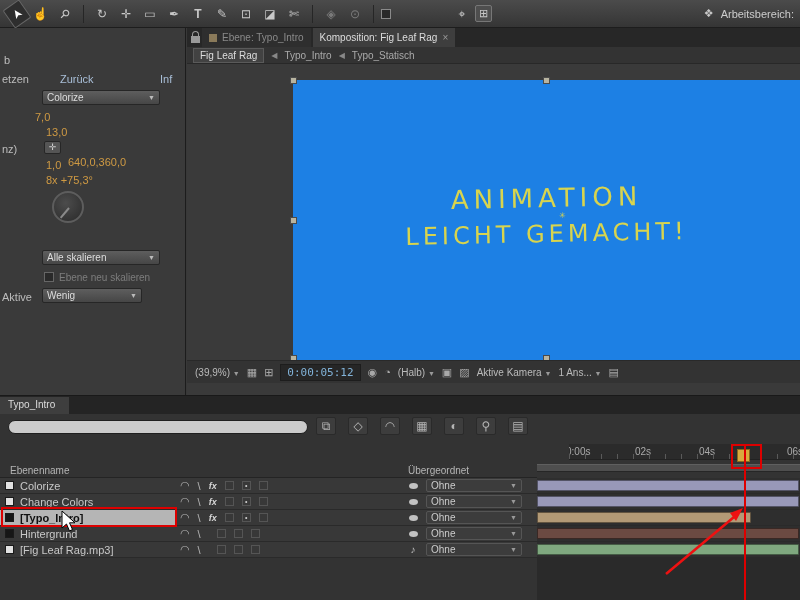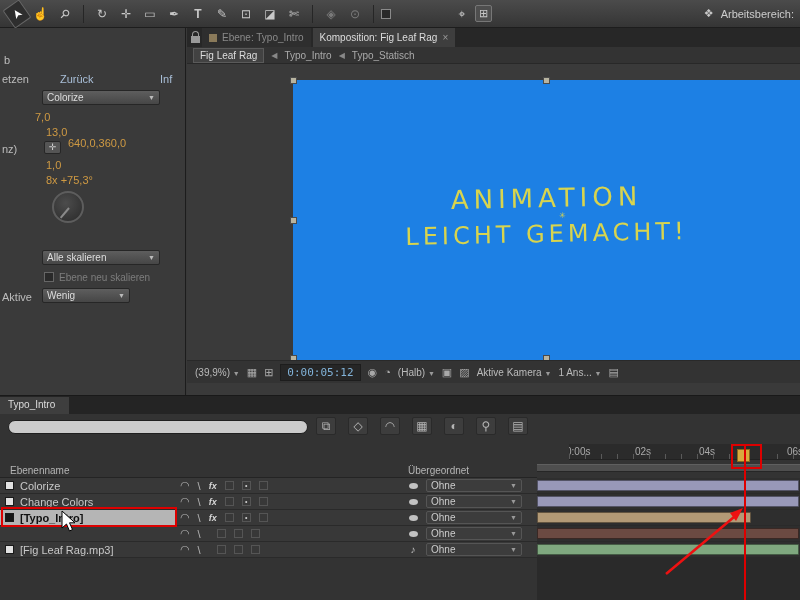--- a/index.html
+++ b/index.html
@@ -156,37 +156,37 @@
     <div class="dd abs" style="left:42px;top:62px;width:118px">
       <span>Colorize</span>
       <span class="ar">▼</span>
     </div>
 
     <span class="abs val" style="left:35px;top:83px">7,0</span>
     <span class="abs val" style="left:46px;top:98px">13,0</span>
 
     <span class="abs fraglabel" style="left:2px;top:115px">nz)</span>
     <span class="abs ptbtn" style="left:44px;top:113px">✛</span>
-    <span class="abs val" style="left:68px;top:109px">640,0,360,0</span>
+    <span class="abs val" style="left:68px;top:128px">640,0,360,0</span>
 
     <span class="abs val" style="left:46px;top:131px">1,0</span>
     <span class="abs val" style="left:46px;top:146px">8x +75,3°</span>
 
     <div class="dial abs" style="left:52px;top:163px"></div>
 
     <div class="dd abs" style="left:42px;top:222px;width:118px">
       <span>Alle skalieren</span>
       <span class="ar">▼</span>
     </div>
 
     <span class="chkbox abs" style="left:44px;top:244px;border-color:#666"></span>
     <span class="abs dim-label" style="left:59px;top:244px;font-size:10px">Ebene neu skalieren</span>
 
     <span class="abs fraglabel" style="left:2px;top:263px">Aktive</span>
-    <div class="dd abs" style="left:42px;top:260px;width:88px">
+    <div class="dd abs" style="left:42px;top:260px;width:100px">
       <span>Wenig</span>
       <span class="ar">▼</span>
     </div>
   </div>
 
   <div id="comp-panel">
     <div class="c-tabbar">
       <span class="lock"></span>
       <div class="c-tab inactive">
         <span style="width:8px;height:8px;background:#8a7a5a;display:inline-block"></span>
@@ -348,20 +348,24 @@
         <div class="parentdd">
           <span>Ohne</span>
           <span style="font-size:7px;color:#999">▼</span>
         </div>
         <div class="track">
           <span class="bar" style="left: 0px; width: 214px; background: rgb(179, 154, 118);"></span>
         </div>
       </div>
 
       <div class="tl-row">
+        <div class="namecell">
+          <span class="chip" style="background: rgb(22, 22, 22);"></span>
+          <span class="lname">Hintergrund</span>
+        </div>
         <div class="sw">
           <span>◠</span>
           <span>\</span>
           <span class="fxb"></span>
           <span class="swbox"></span>
           <span class="swbox"></span>
           <span class="swbox"></span>
         </div>
         <div class="eyec">
             <span class="eye"></span>

